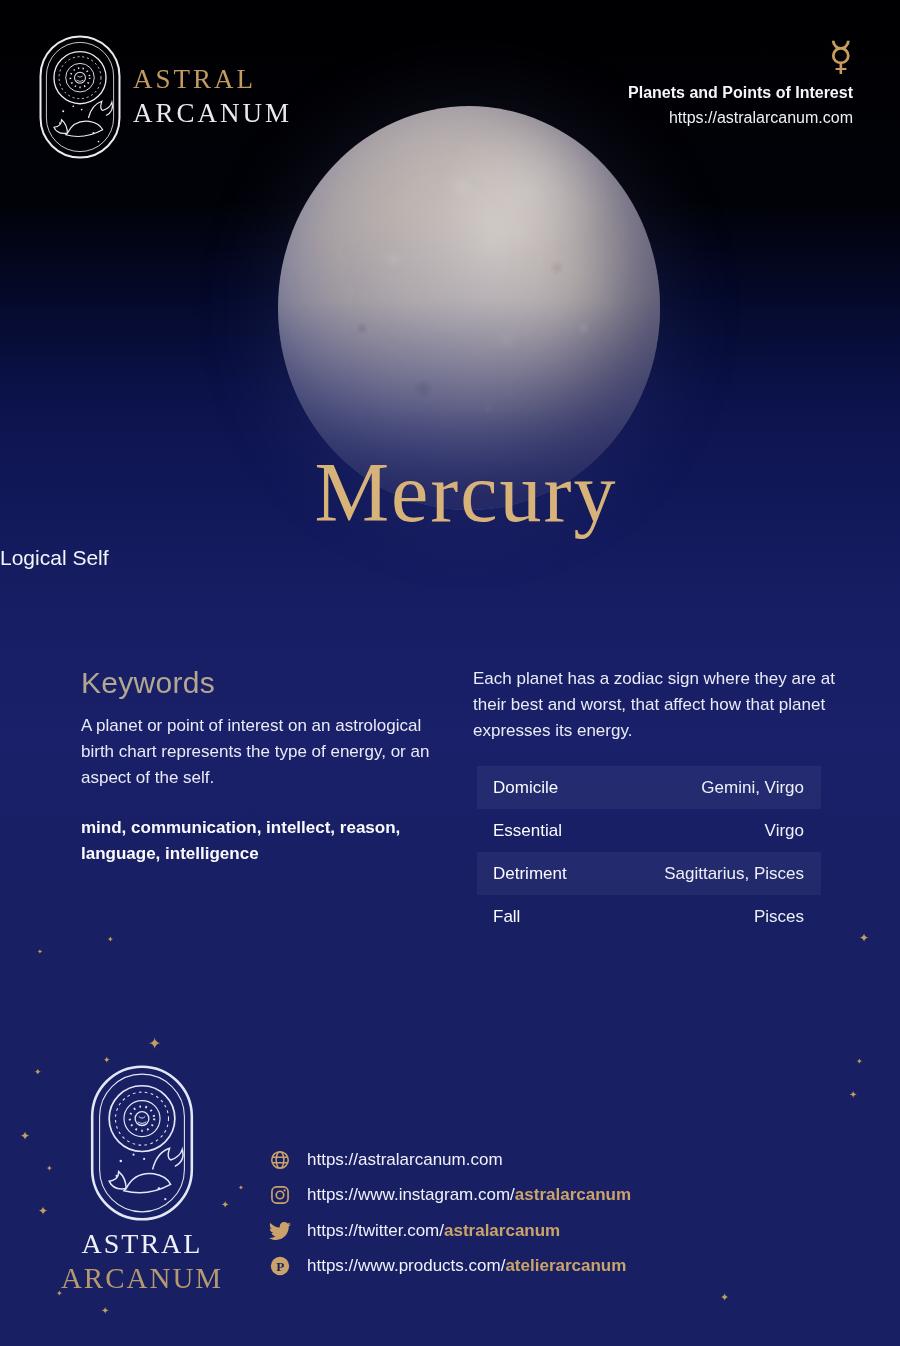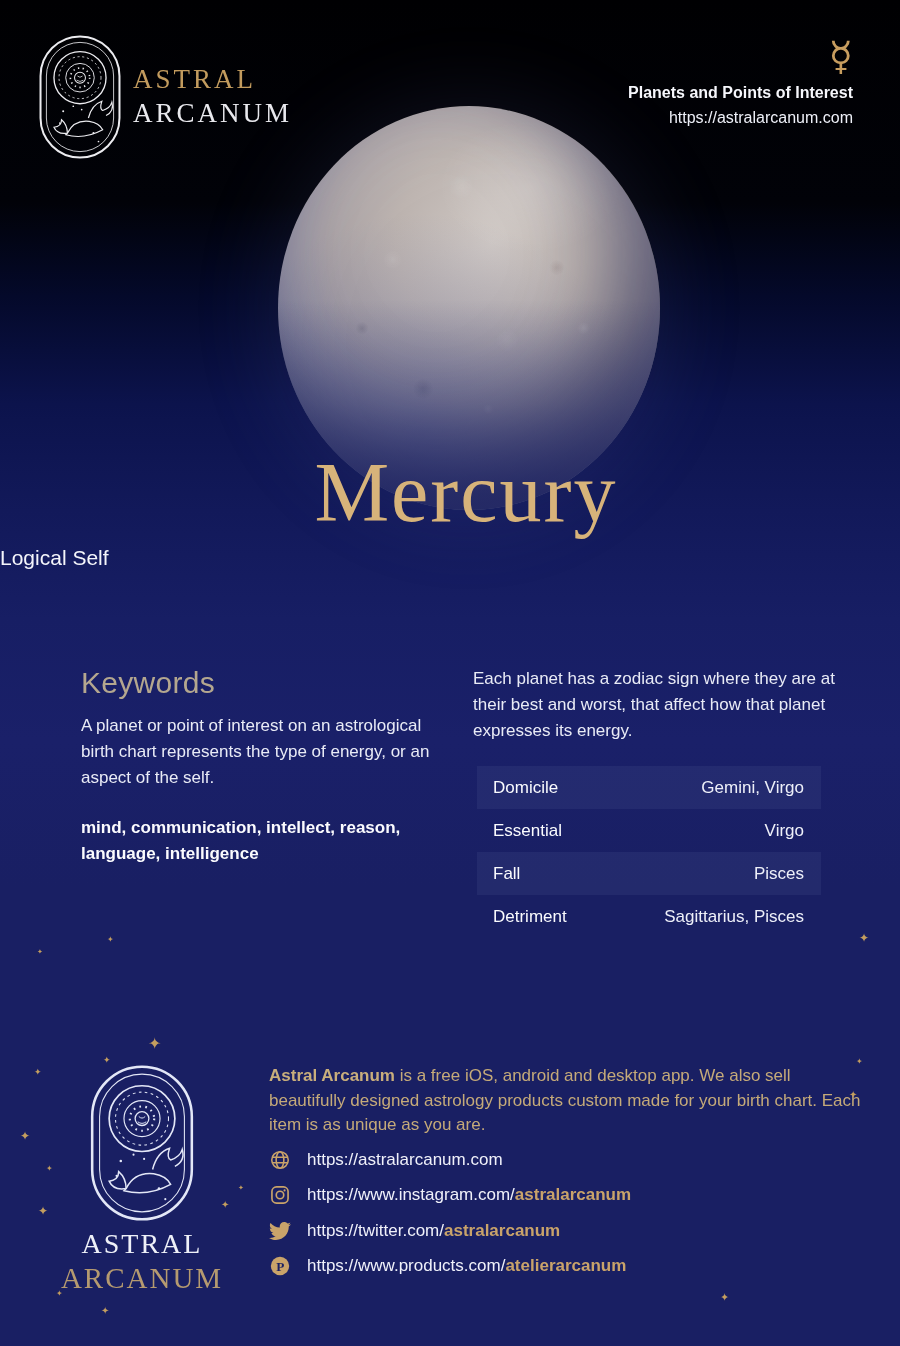--- a/index.html
+++ b/index.html
@@ -149,39 +149,38 @@
     <div class="dig-table">
       <div class="dig-row">
         <span class="dig-label">Domicile</span>
         <span class="dig-value">Gemini, Virgo</span>
       </div>
       <div class="dig-row">
         <span class="dig-label">Essential</span>
         <span class="dig-value">Virgo</span>
       </div>
       <div class="dig-row">
+        <span class="dig-label">Detriment</span>
+        <span class="dig-value">Sagittarius, Pisces</span>
+      </div>
+      <div class="dig-row">
         <span class="dig-label">Fall</span>
         <span class="dig-value">Pisces</span>
-      </div>
-      <div class="dig-row">
-        <span class="dig-label">Detriment</span>
-        <span class="dig-value">Sagittarius, Pisces</span>
       </div>
     </div>
   </section>
 
   <svg class="badge badge-footer">
       <use href="#badge"></use>
     </svg>
   <div class="logo-words-footer">
     <div class="l1">ASTRAL</div>
     <div class="l2">ARCANUM</div>
   </div>
 
-  <p class="about"><strong>Astral Arcanum</strong><span> is a free iOS, android and desktop app. We also sell beautifully designed astrology products custom made for your birth chart. Each item is as unique as you are.</span></p>
 
   <ul class="links">
     <li>
       <span class="li-icon">
         <svg viewBox="0 0 24 24" fill="none" stroke="#c9a36a" stroke-width="1.7">
           <circle cx="12" cy="12" r="9"></circle>
             <ellipse cx="12" cy="12" rx="4.2" ry="9"></ellipse>
           <path d="M3.6 9h16.8M3.6 15h16.8"></path>
         </svg>
       </span>

